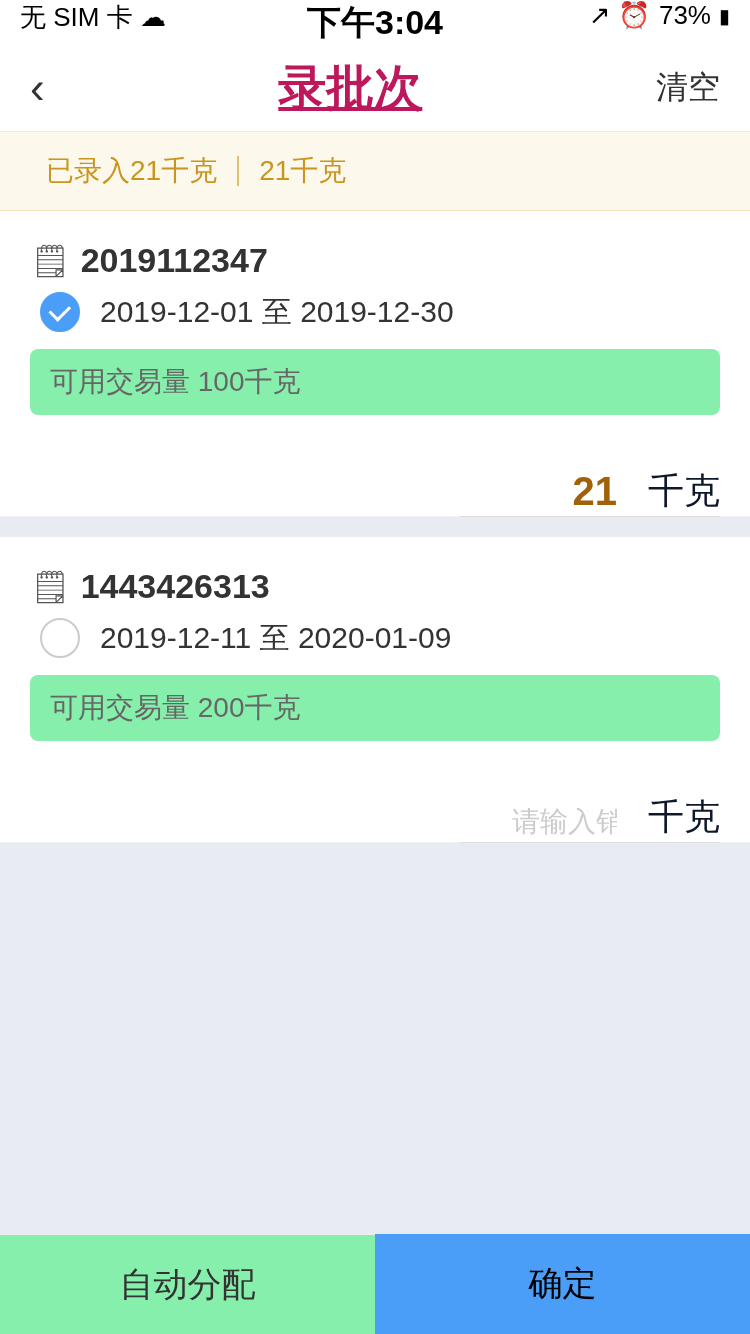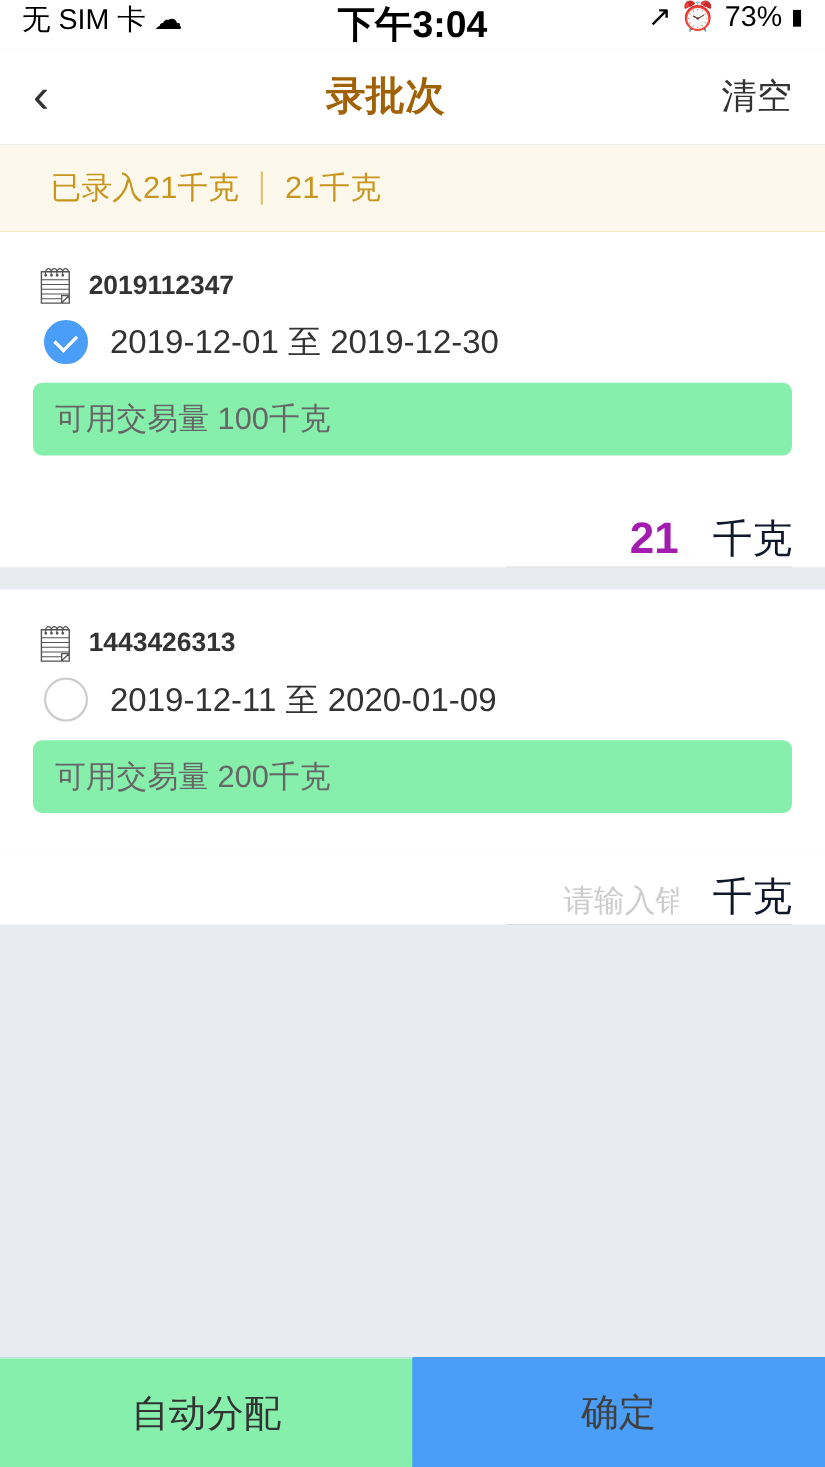--- a/index.html
+++ b/index.html
@@ -54,23 +54,24 @@
       justify-content: space-between;
       padding: 0 30px;
       border-bottom: 1px solid #eee;
     }
     .nav-back {
       font-size: 44px;
       color: #333;
       cursor: pointer;
     }
     .nav-title {
-      font-size: 36px;
+      font-size: 48px;
       font-weight: 600;
-      color: #a16207;
+      color: #be185d;
+      text-decoration: underline;
     }
     .nav-clear {
       font-size: 32px;
       color: #333;
     }
 
     
     .info-banner {
       background: #fdf8ec;
       padding: 20px 46px;
@@ -103,21 +104,21 @@
       display: flex;
       align-items: center;
       gap: 10px;
       margin-bottom: 12px;
     }
     .batch-icon {
       font-size: 32px;
       color: #555;
     }
     .batch-id {
-      font-size: 24px;
+      font-size: 34px;
       font-weight: 600;
       color: #333;
     }
 
     .batch-row {
       display: flex;
       align-items: flex-start;
       gap: 20px;
       margin-bottom: 16px;
       padding-left: 10px;
@@ -170,21 +171,21 @@
       gap: 16px;
       padding: 16px 30px 0 30px;
       background: #fff;
     }
 
     .qty-input {
       border: none;
       background: transparent;
       font-size: 40px;
       font-weight: 600;
-      color: #a21caf;
+      color: #a16207;
       text-align: right;
       width: 120px;
       outline: none;
       margin-left: 45px;
     }
     .qty-input::placeholder {
       color: #ccc;
       font-size: 28px;
       font-weight: 400;
     }
@@ -234,21 +235,21 @@
       color: #333;
       border-top: 1px solid #eee;
     }
     .footer-confirm {
       flex: 1;
       background: #4a9ef8;
       display: flex;
       align-items: center;
       justify-content: center;
       font-size: 34px;
-      color: #404040;
+      color: #000000;
     }
   </style>
 </head>
 <body>
 
 <div class="status-bar">
   <div class="status-left">
     <span>无 SIM 卡 ☁</span>
   </div>
   <div class="status-center">下午3:04</div>

